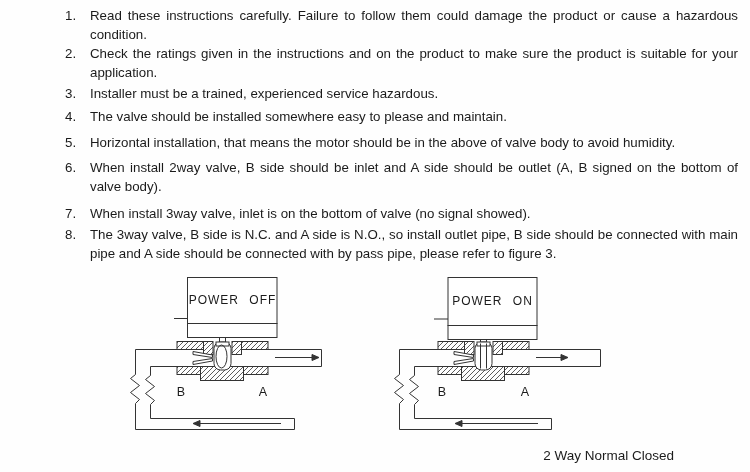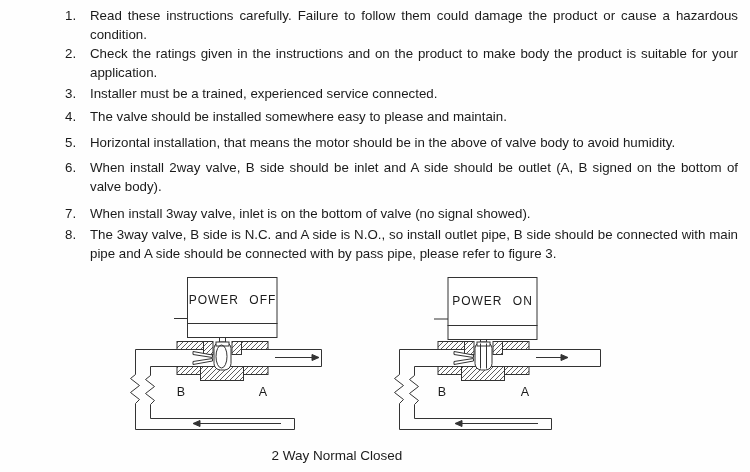--- a/index.html
+++ b/index.html
@@ -41,41 +41,41 @@
   .figure-svg text {
     font-family: "Liberation Sans", sans-serif;
     fill: #1b1b1b;
   }
   .actuator-label { font-size: 12px; letter-spacing: 1px; word-spacing: 6px; }
   .port-label { font-size: 12.5px; }
   .caption {
     position: absolute;
     top: 448px; left: 0;
     width: 674px;
-    text-align: center;
+    text-align: right;
     font-size: 13.5px;
   }
 </style>
 </head>
 <body>
 
 <div class="page">
 
   <div class="instructions">
     <div class="instr-item">
       <div class="instr-num">1.</div>
       <div class="instr-text">Read these instructions carefully. Failure to follow them could damage the product or cause a hazardous condition.</div>
     </div>
     <div class="instr-item">
       <div class="instr-num">2.</div>
-      <div class="instr-text">Check the ratings given in the instructions and on the product to make body the product is suitable for your application.</div>
+      <div class="instr-text">Check the ratings given in the instructions and on the product to make sure the product is suitable for your application.</div>
     </div>
     <div class="instr-item mt2">
       <div class="instr-num">3.</div>
-      <div class="instr-text">Installer must be a trained, experienced service connected.</div>
+      <div class="instr-text">Installer must be a trained, experienced service hazardous.</div>
     </div>
     <div class="instr-item mt4">
       <div class="instr-num">4.</div>
       <div class="instr-text">The valve should be installed somewhere easy to please and maintain.</div>
     </div>
     <div class="instr-item mt7">
       <div class="instr-num">5.</div>
       <div class="instr-text">Horizontal installation, that means the motor should be in the above of valve body to avoid humidity.</div>
     </div>
     <div class="instr-item mt6">

